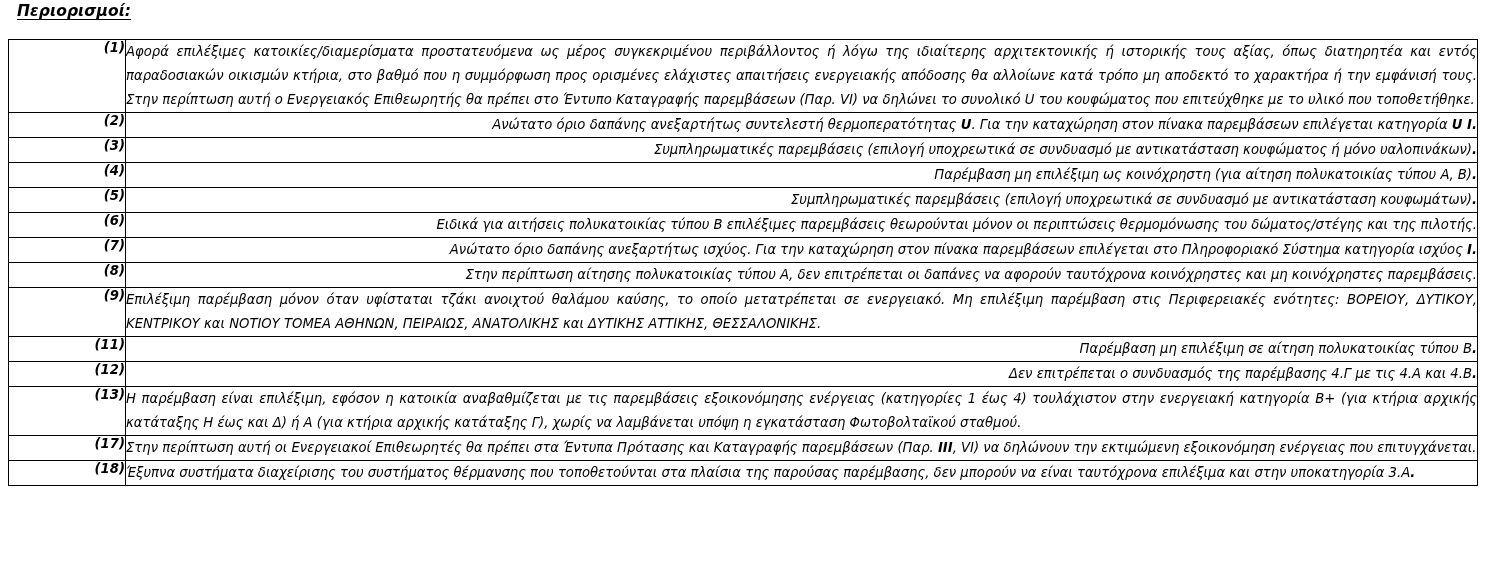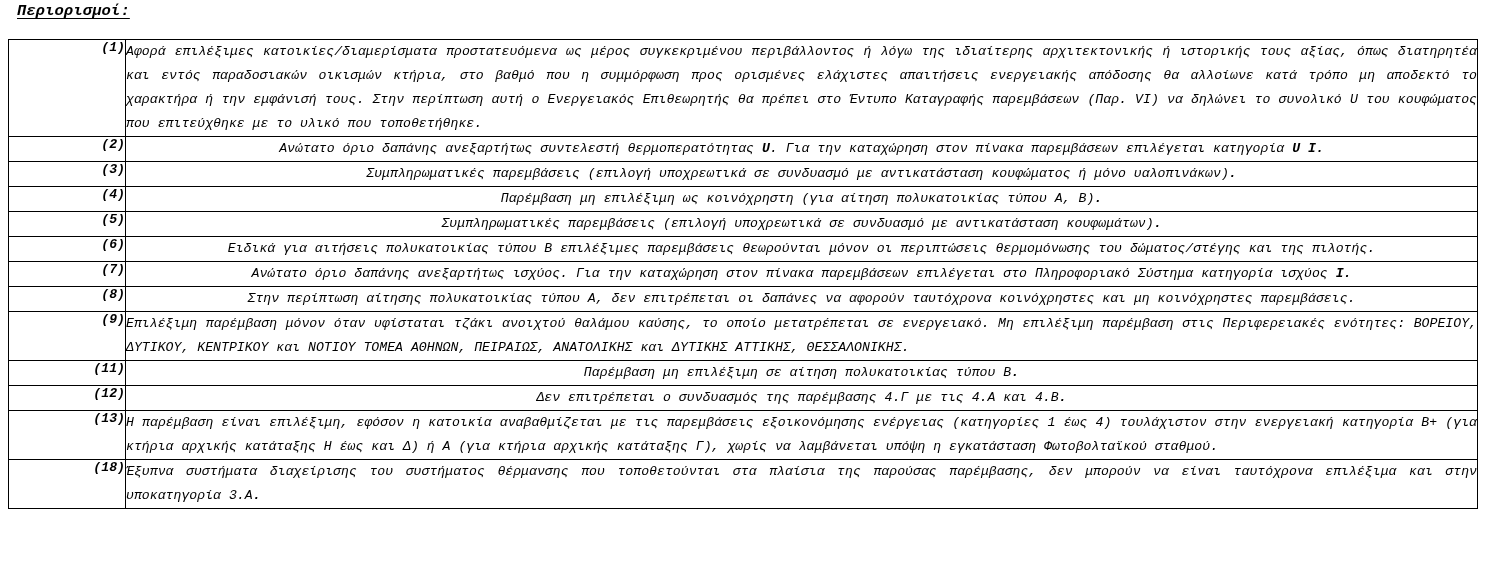--- a/index.html
+++ b/index.html
@@ -12,21 +12,20 @@
     height: 583px;
     font-family: "DejaVu Sans", "Liberation Sans", sans-serif;
     color: #000000;
     overflow: hidden;
   }
   .page {
     position: relative;
     width: 1491px;
     height: 583px;
     box-sizing: border-box;
-    font-family: Liberation Mono, monospace;
   }
   .doc-title {
     position: absolute;
     left: 17px;
     top: 2px;
     font-size: 15.5px;
     font-style: italic;
     font-weight: bold;
     text-decoration: underline;
     text-underline-offset: 3px;
@@ -58,21 +57,21 @@
   }
   .text-cell {
     padding: 1px 5px 2px 7px;
     font-size: 13.2px;
     font-style: italic;
     line-height: 24px;
     text-align: justify;
     text-justify: inter-word;
   }
   .text-cell.single {
-    text-align: center;
+    text-align: right;
   }
   .text-cell b {
     font-weight: bold;
   }
 </style>
 </head>
 <body>
 
 <div class="page">
 
@@ -122,19 +121,23 @@
         </tr>
         <tr>
           <td class="num-cell">(12)</td>
           <td class="text-cell single">Δεν επιτρέπεται ο συνδυασμός της παρέμβασης 4.Γ με τις 4.Α και 4.Β<b>.</b></td>
         </tr>
         <tr>
           <td class="num-cell">(13)</td>
           <td class="text-cell">Η παρέμβαση είναι επιλέξιμη,   εφόσον η κατοικία αναβαθμίζεται με τις παρεμβάσεις εξοικονόμησης ενέργειας (κατηγορίες 1 έως 4) τουλάχιστον στην ενεργειακή κατηγορία Β+ (για κτήρια αρχικής κατάταξης Η έως και Δ) ή Α (για   κτήρια αρχικής κατάταξης Γ), χωρίς να λαμβάνεται υπόψη η εγκατάσταση Φωτοβολταϊκού σταθμού.</td>
         </tr>
         <tr>
+          <td class="num-cell">(17)</td>
+          <td class="text-cell">Στην περίπτωση αυτή οι Ενεργειακοί Επιθεωρητές θα πρέπει στα Έντυπα Πρότασης και Καταγραφής παρεμβάσεων (Παρ. <b>III</b>, VI) να δηλώνουν την εκτιμώμενη εξοικονόμηση ενέργειας που επιτυγχάνεται.</td>
+        </tr>
+        <tr>
           <td class="num-cell">(18)</td>
           <td class="text-cell">Έξυπνα συστήματα διαχείρισης του συστήματος θέρμανσης που τοποθετούνται στα πλαίσια της παρούσας παρέμβασης, δεν μπορούν να είναι ταυτόχρονα επιλέξιμα και στην υποκατηγορία 3.Α<b>.</b></td>
         </tr>
       </tbody>
   </table>
 
 </div>
 
 </body></html>

